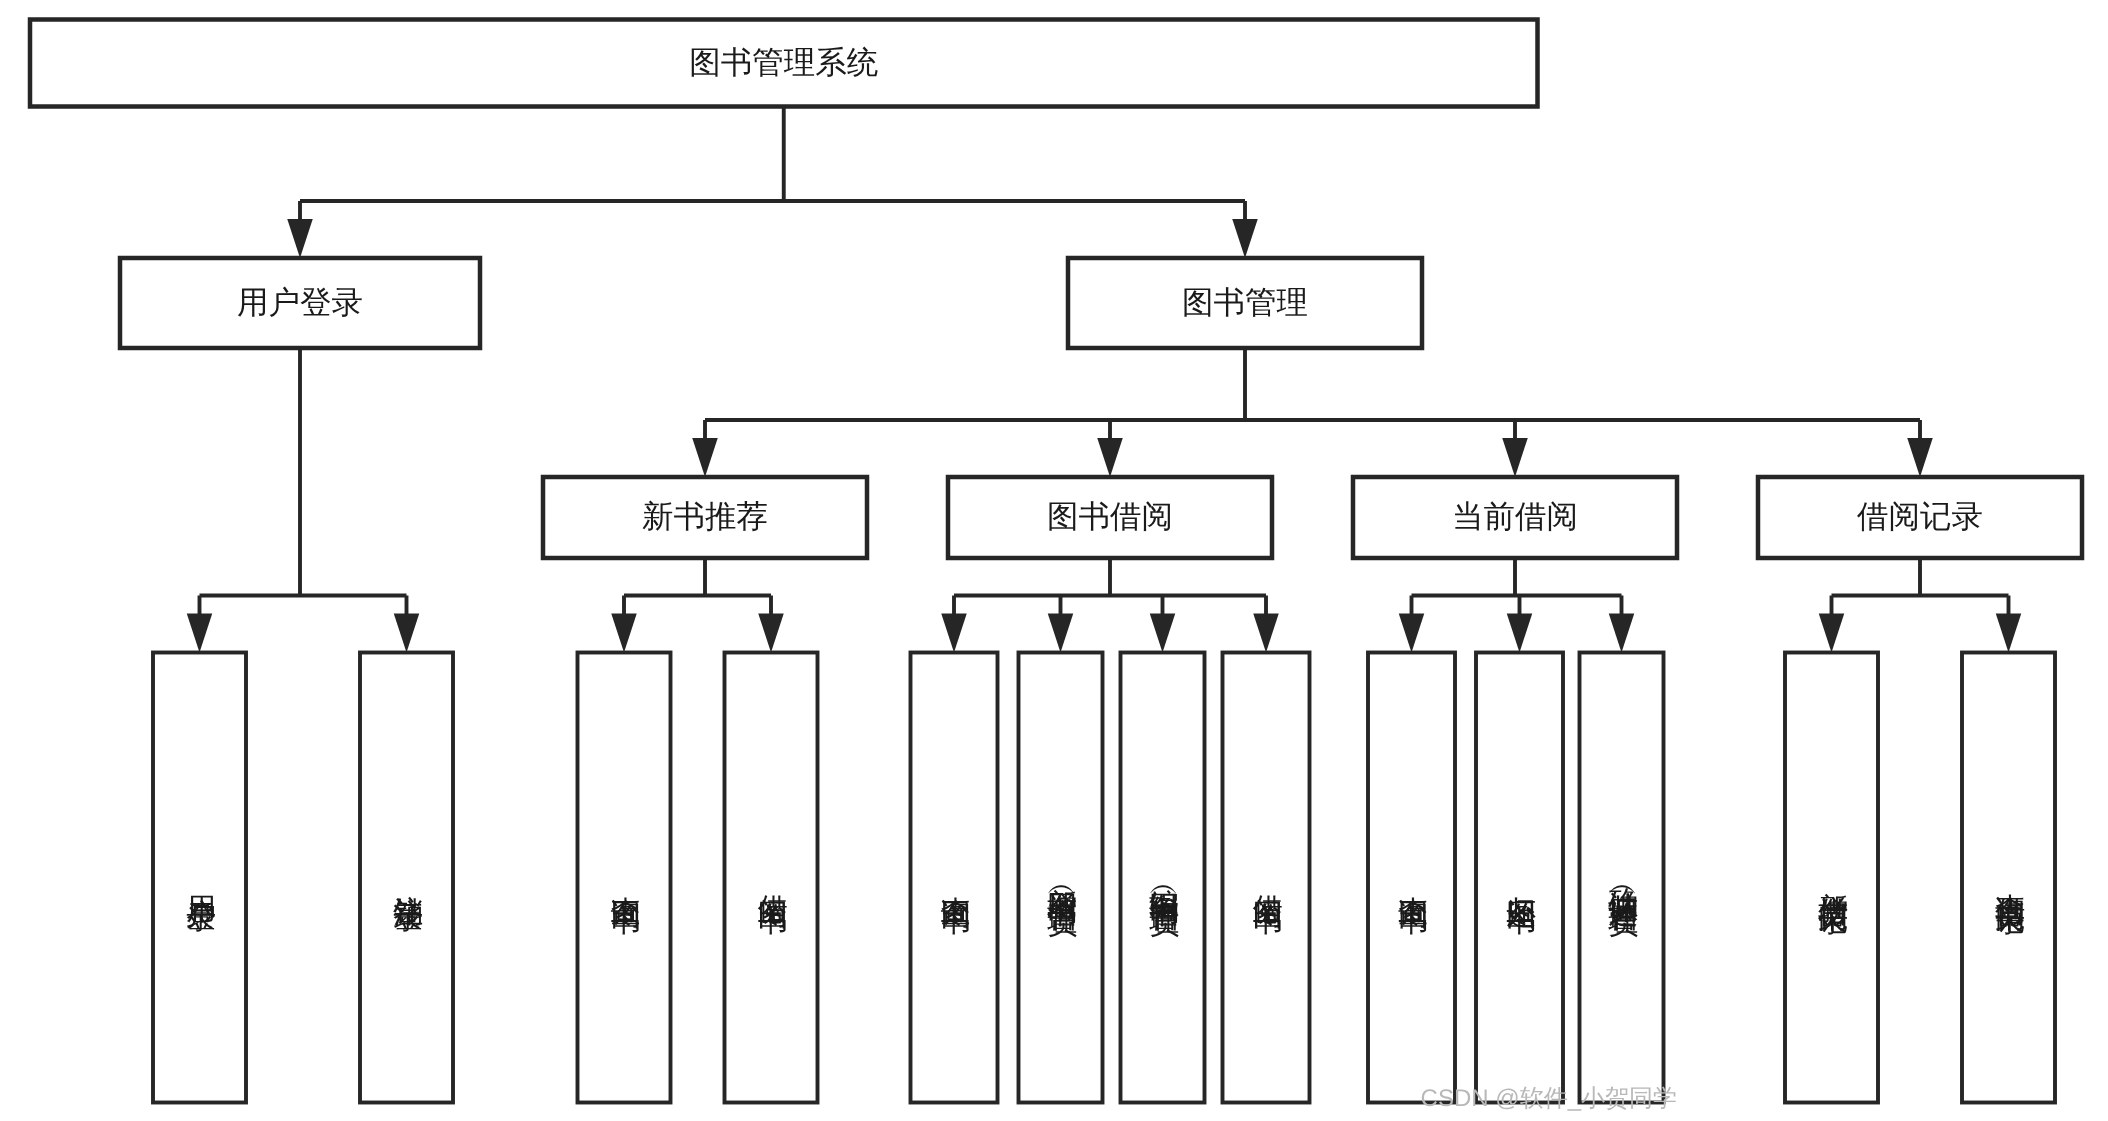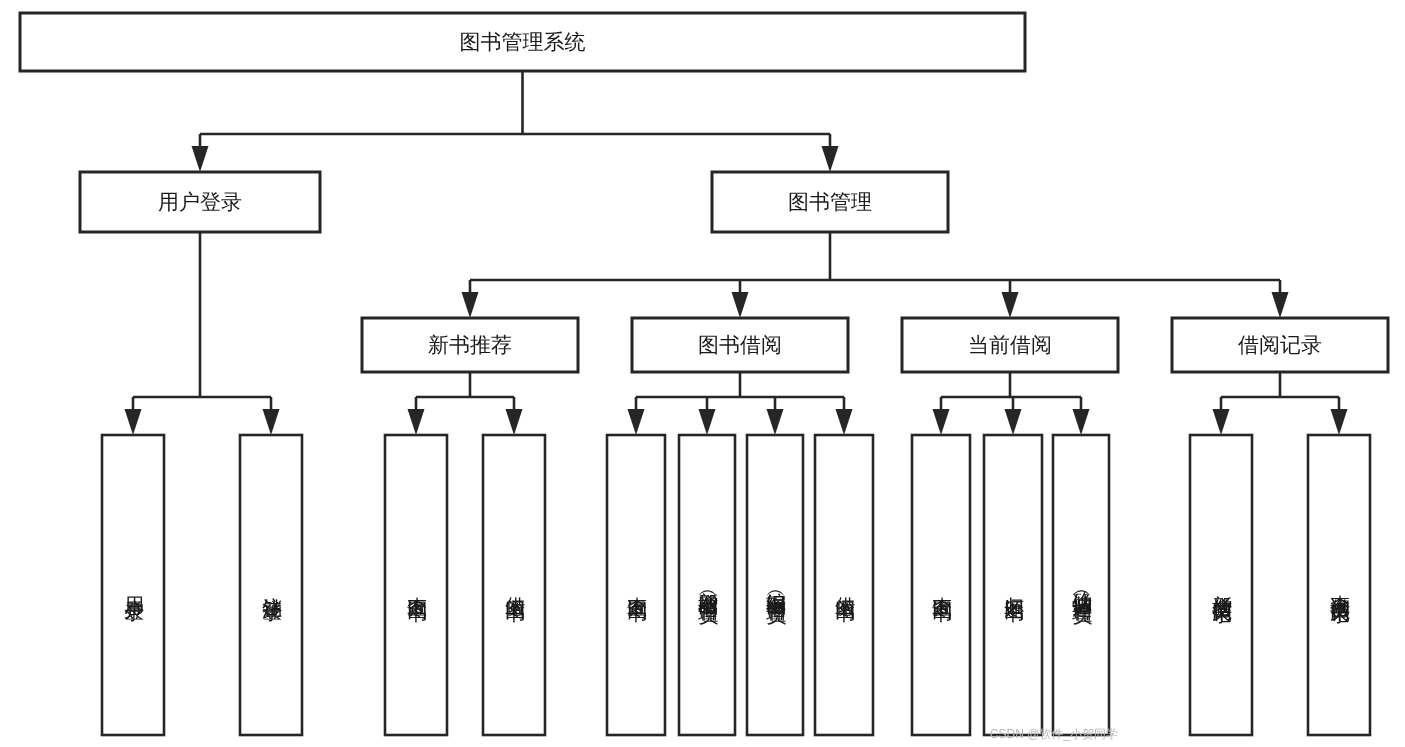--- a/index.html
+++ b/index.html
@@ -58,21 +58,21 @@
     text-anchor: middle;
     dominant-baseline: middle;
     writing-mode: vertical-rl;
     letter-spacing: 2px;
   }
   .watermark {
     position: absolute;
     right: 8px;
     bottom: 4px;
     font-family: "Liberation Sans", "DejaVu Sans", sans-serif;
-    font-size: 12px;
+    font-size: 16px;
     color: #b8b8b8;
     white-space: nowrap;
     pointer-events: none;
   }
 </style>
 </head>
 <body>
 
 <div id="diagram-root">
   <svg class="flow" viewBox="0 0 1405 747" xmlns="http://www.w3.org/2000/svg">

